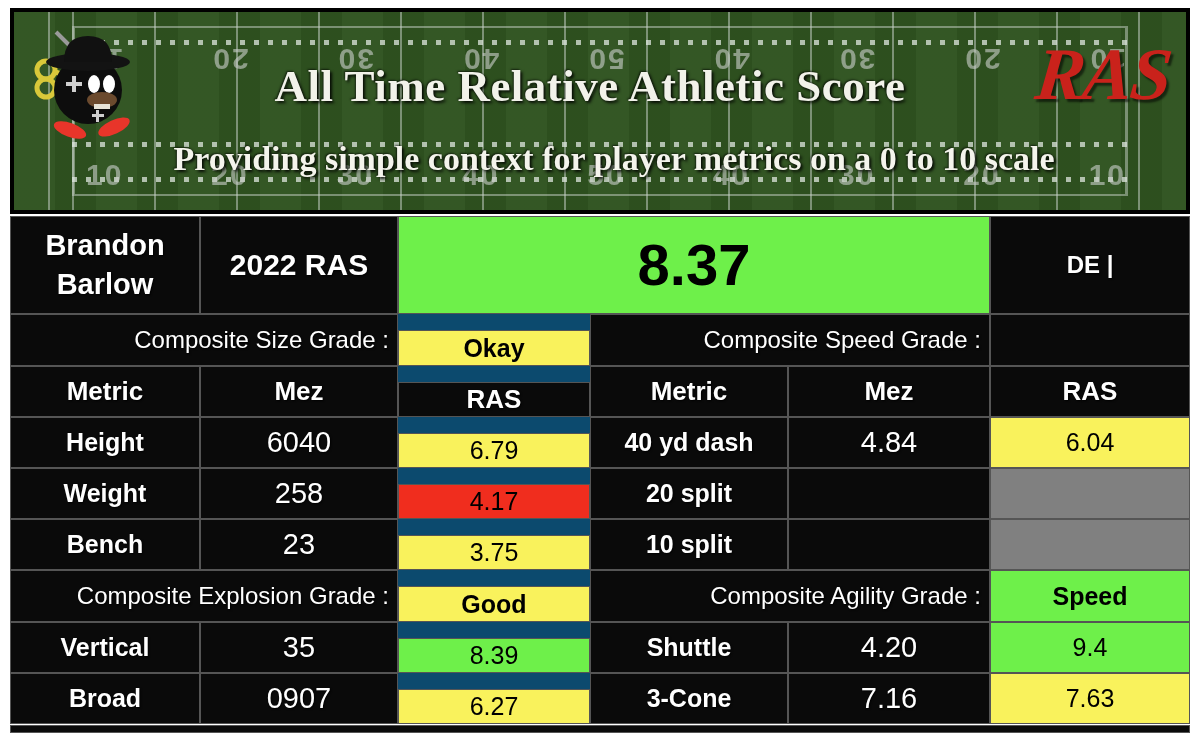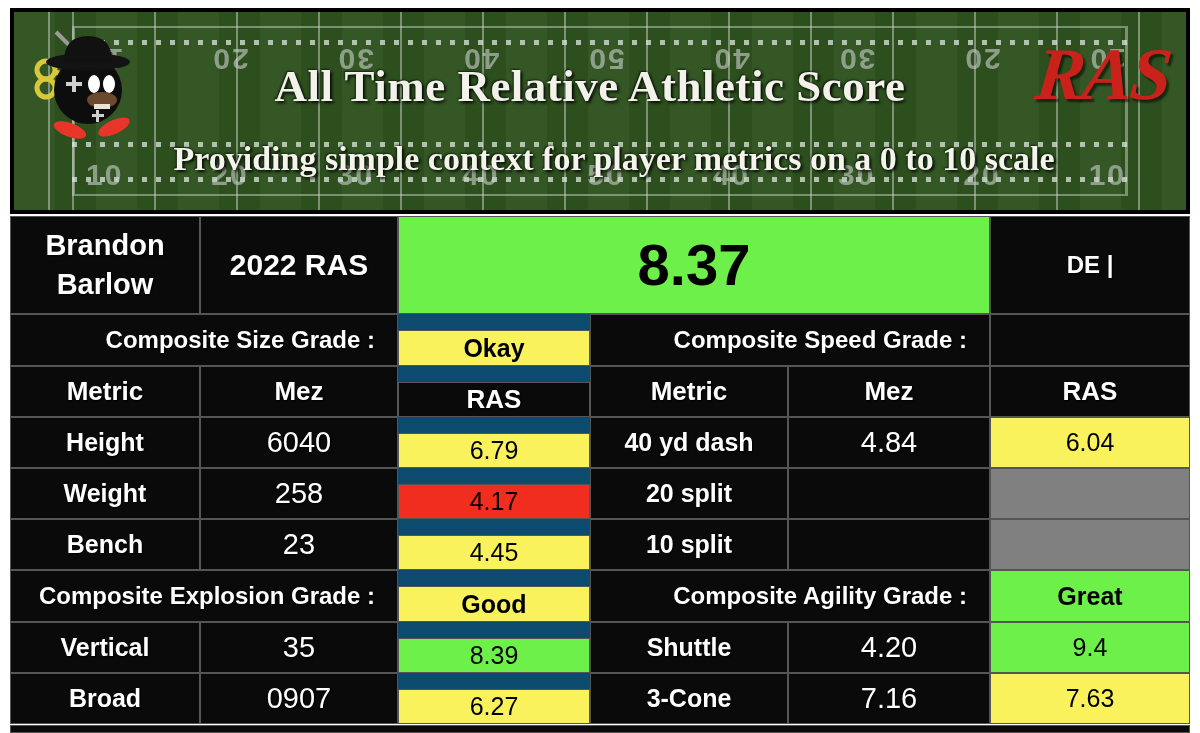--- a/index.html
+++ b/index.html
@@ -214,23 +214,23 @@
     line-height: 1.35;
     white-space: normal;
     padding: 0 6px;
   }
   .year-ras { font-size: 30px; font-weight: bold; }
   .big-score { font-size: 58px; font-weight: bold; }
   .handle { font-size: 26px; font-weight: bold; }
   .position { font-size: 24px; font-weight: bold; }
   .grade-label {
     font-size: 24px;
-    font-weight: bold;
+    font-weight: normal;
     justify-content: flex-end;
-    padding-right: 22px;
+    padding-right: 8px;
   }
   .grade-value { font-size: 25px; font-weight: bold; }
   .col-head { font-size: 26px; font-weight: bold; }
   .metric-name { font-size: 25px; font-weight: bold; }
   .metric-val { font-size: 29px; font-weight: normal; }
   .metric-ras { font-size: 25px; font-weight: normal; }
 
   .bottom-strip {
     position: absolute;
     left: 10px;
@@ -367,31 +367,31 @@
       <div class="cell c2 metric-val txt-shadow">258</div>
       <div class="cell c3 metric-ras fill-red">4.17</div>
       <div class="cell c4 metric-name txt-shadow">20 split</div>
       <div class="cell c5 metric-val txt-shadow"></div>
       <div class="cell c6 metric-ras fill-gray"></div>
     </div>
 
     <div class="row h-metric">
       <div class="cell c1 metric-name txt-shadow">Bench</div>
       <div class="cell c2 metric-val txt-shadow">23</div>
-      <div class="cell c3 metric-ras fill-yellow">4.45</div>
+      <div class="cell c3 metric-ras fill-yellow">3.75</div>
       <div class="cell c4 metric-name txt-shadow">10 split</div>
       <div class="cell c5 metric-val txt-shadow"></div>
       <div class="cell c6 metric-ras fill-gray"></div>
     </div>
 
     <div class="row h-grade">
       <div class="cell c12 grade-label txt-shadow">Composite Explosion Grade :</div>
       <div class="cell c3 grade-value fill-yellow">Good</div>
       <div class="cell c45 grade-label txt-shadow">Composite Agility Grade :</div>
-      <div class="cell c6 grade-value fill-green">Great</div>
+      <div class="cell c6 grade-value fill-green">Speed</div>
     </div>
 
     <div class="row h-metric">
       <div class="cell c1 metric-name txt-shadow">Vertical</div>
       <div class="cell c2 metric-val txt-shadow">35</div>
       <div class="cell c3 metric-ras fill-green">8.39</div>
       <div class="cell c4 metric-name txt-shadow">Shuttle</div>
       <div class="cell c5 metric-val txt-shadow">4.20</div>
       <div class="cell c6 metric-ras fill-green">9.4</div>
     </div>

